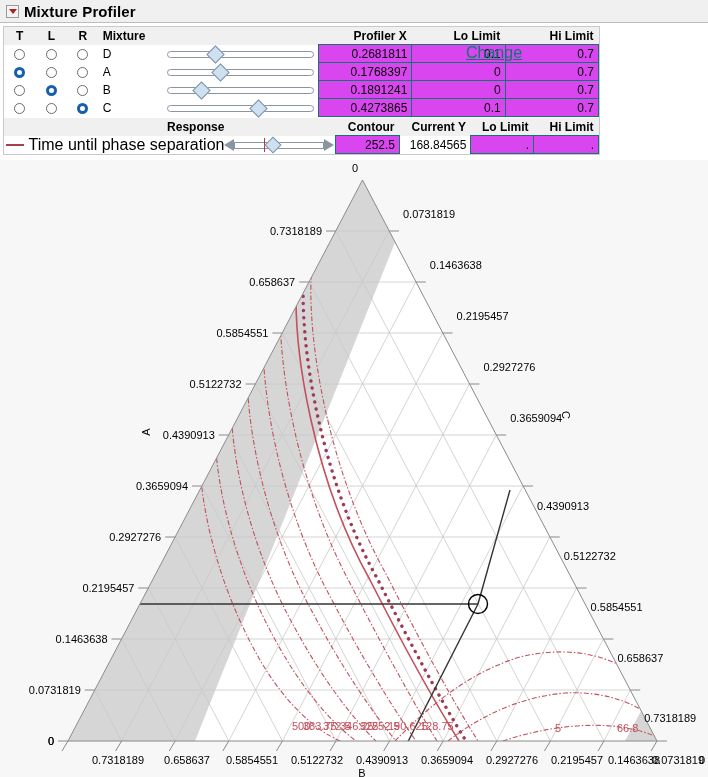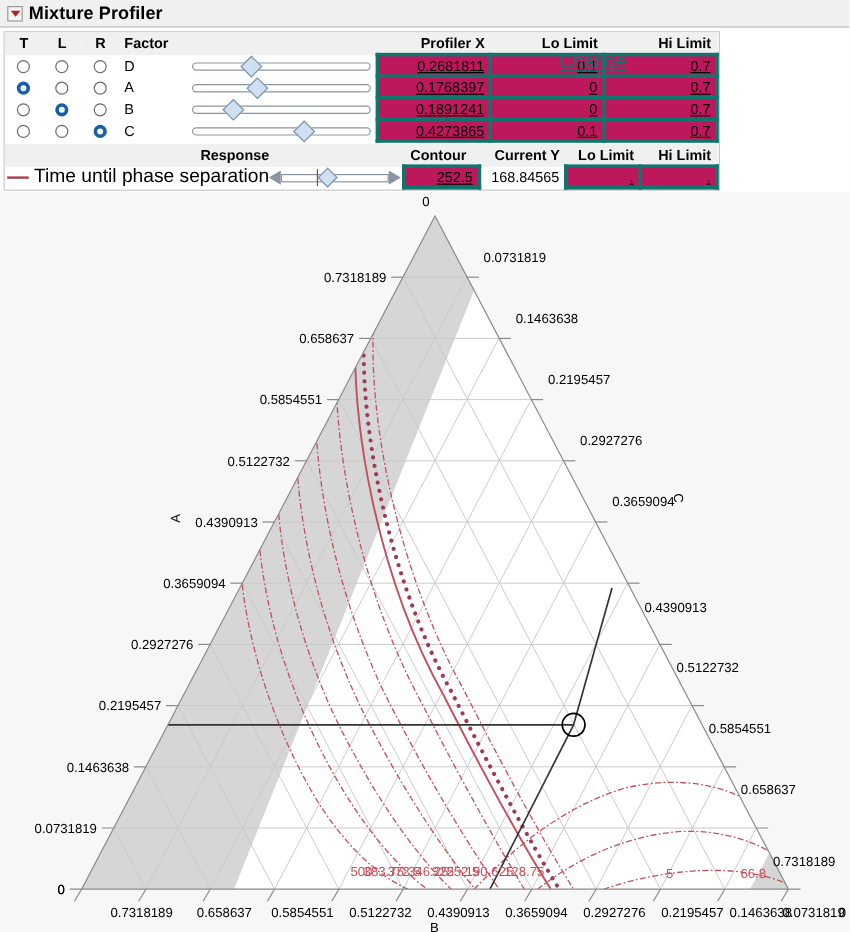--- a/index.html
+++ b/index.html
@@ -59,24 +59,23 @@
     border:1px solid #8b95a1; border-radius:4px; background:#fff;
     box-sizing:border-box;
   }
   .slider .thumb {
     position:absolute; top:3px; width:13px; height:13px;
     background:#cfe0f0; border:1px solid #7d93ab;
     transform:rotate(45deg); box-sizing:border-box;
   }
 
   .numcell {
-    border:3px solid #0f766e; background:#be185d; text-align:right;
+    border:1px solid #0f766e; background:#d946ef; text-align:right;
     font-size:12px; height:16px; padding:0 4px !important;
     box-sizing:border-box;
-    text-decoration:underline;
   }
   .w-curx { width:68px; }
   .w-lo   { width:68px; }
   .w-hi   { width:68px; }
 
   .change-link {
     position:absolute; left:466px; top:44px; font-size:16px;
     color:#0f766e; text-decoration:underline; cursor:pointer;
   }
 
@@ -127,21 +126,21 @@
     <span class="title-text">Mixture Profiler</span>
   </div>
 
   <div class="panel">
     <table class="ctl">
       <tbody>
           <tr class="hdr-row">
         <td class="hdr-c">T</td>
         <td class="hdr-c">L</td>
         <td class="hdr-c">R</td>
-        <td class="hdr-l">Factor</td>
+        <td class="hdr-l">Mixture</td>
         <td></td>
         <td class="hdr-r">Profiler X</td>
         <td class="hdr-r">Lo Limit</td>
         <td class="hdr-r">Hi Limit</td>
       </tr>
 
       <tr>
         <td class="radio-cell"><span class="radio" id="r-t-0"></span></td>
         <td class="radio-cell"><span class="radio" id="r-l-0"></span></td>
         <td class="radio-cell"><span class="radio" id="r-r-0"></span></td>
@@ -206,21 +205,21 @@
       </tr>
     </tbody>
       </table>
 
     <table class="ctl" style="margin-top:1px;">
       <tbody>
           <tr class="resp-hdr">
         <td class="legend-cell"></td>
         <td class="hdr-l" style="width:172px;text-align:right;">Response</td>
         <td style="width:112px;"></td>
-        <td class="hdr-r" style="width:68px;text-align:center;">Contour</td>
+        <td class="hdr-r" style="width:68px;">Contour</td>
         <td class="hdr-r" style="width:74px;">Current Y</td>
         <td class="hdr-r" style="width:80px;">Lo Limit</td>
         <td class="hdr-r" style="width:84px;">Hi Limit</td>
       </tr>
       <tr>
         <td class="legend-cell"><span class="legend-line" style="border-top-color: rgb(168, 62, 78);"></span></td>
         <td class="resp-name">Time until phase separation</td>
         <td>
           <div class="rslider">
             <div class="arrL"></div>

